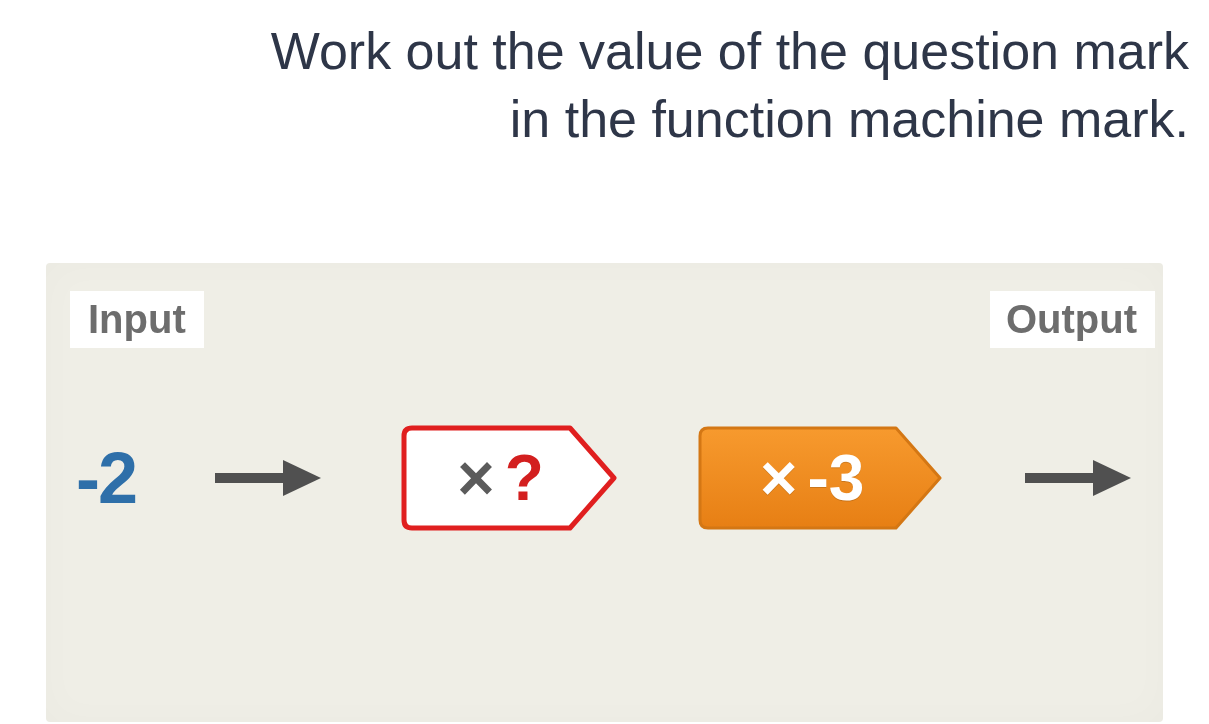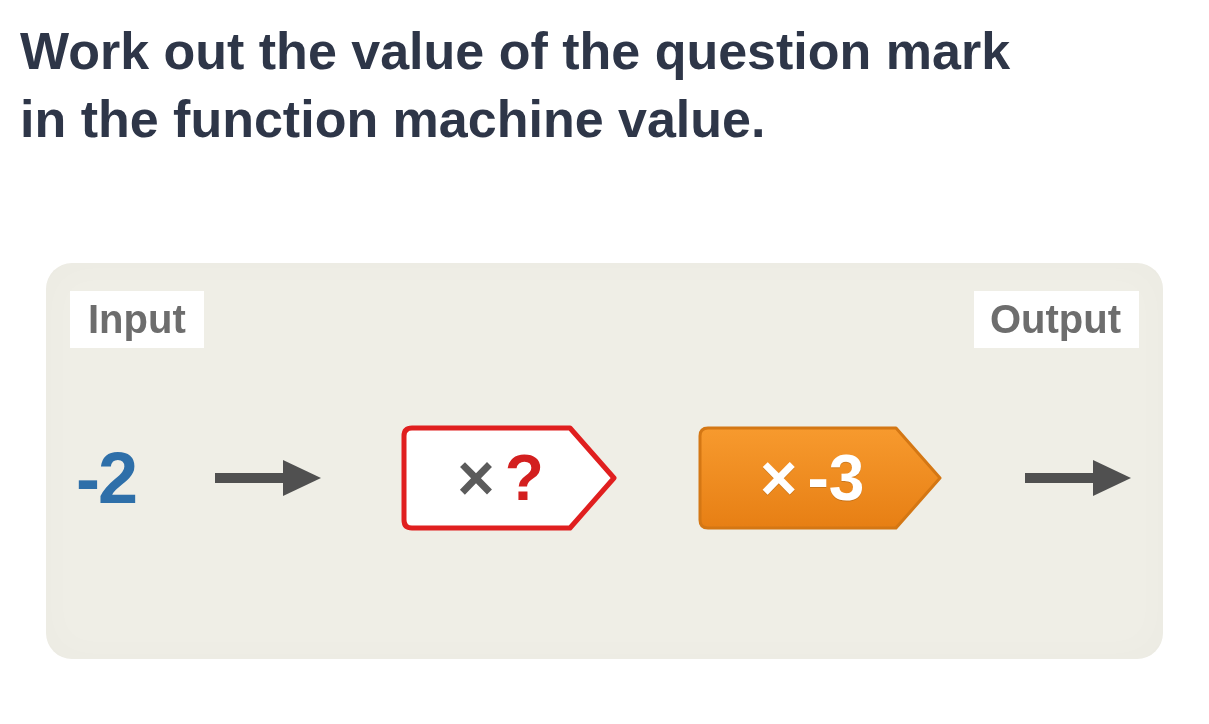--- a/index.html
+++ b/index.html
@@ -10,45 +10,45 @@
   body {
     width: 1209px;
     height: 724px;
     background: #ffffff;
     font-family: -apple-system, BlinkMacSystemFont, "Segoe UI", Arial, sans-serif;
     overflow: hidden;
   }
   .question-text {
     font-size: 52px;
     color: #2e3648;
-    text-align: left;
-    font-weight: 700;
+    text-align: right;
+    font-weight: 400;
     line-height: 1.3;
     padding: 18px 20px 0 20px;
   }
   .machine-panel {
     margin: 110px 46px 0 46px;
     background: #efeee6;
-    border-radius: 26px;
+    border-radius: 4px;
     position: relative;
-    height: 396px;
+    height: 459px;
     box-shadow: inset 0 0 40px rgba(0,0,0,0.02);
   }
   .tag {
     position: absolute;
     top: 28px;
     background: #ffffff;
     color: #6d6d6d;
     font-size: 40px;
     font-weight: 600;
     padding: 6px 18px;
     font-family: "Segoe UI", Arial, sans-serif;
   }
   .tag.input { left: 24px; }
-  .tag.output { right: 24px; padding-left: 16px; }
+  .tag.output { right: 8px; padding-left: 16px; }
 
   .flow-row {
     position: absolute;
     top: 155px;
     left: 30px;
     right: 30px;
     height: 120px;
     display: flex;
     align-items: center;
     justify-content: space-between;
@@ -100,21 +100,21 @@
   .op-text .qmark { color: #d31f1f; }
   .op-text.orange .sym, .op-text.orange .val { color: #ffffff; }
   .op-text.orange { text-shadow: 0 1px 0 rgba(0,0,0,0.15); }
 
 </style>
 </head>
 <body>
 
 <div class="question-text">
   <span>Work out the value of the question mark</span><br>
-  <span>in the function machine value.</span>
+  <span>in the function machine mark.</span>
 </div>
 
 <div class="machine-panel">
   <div class="tag input">Input</div>
   <div class="tag output">Output</div>
 
   <div class="flow-row">
 
     <div class="value">-2</div>
 

